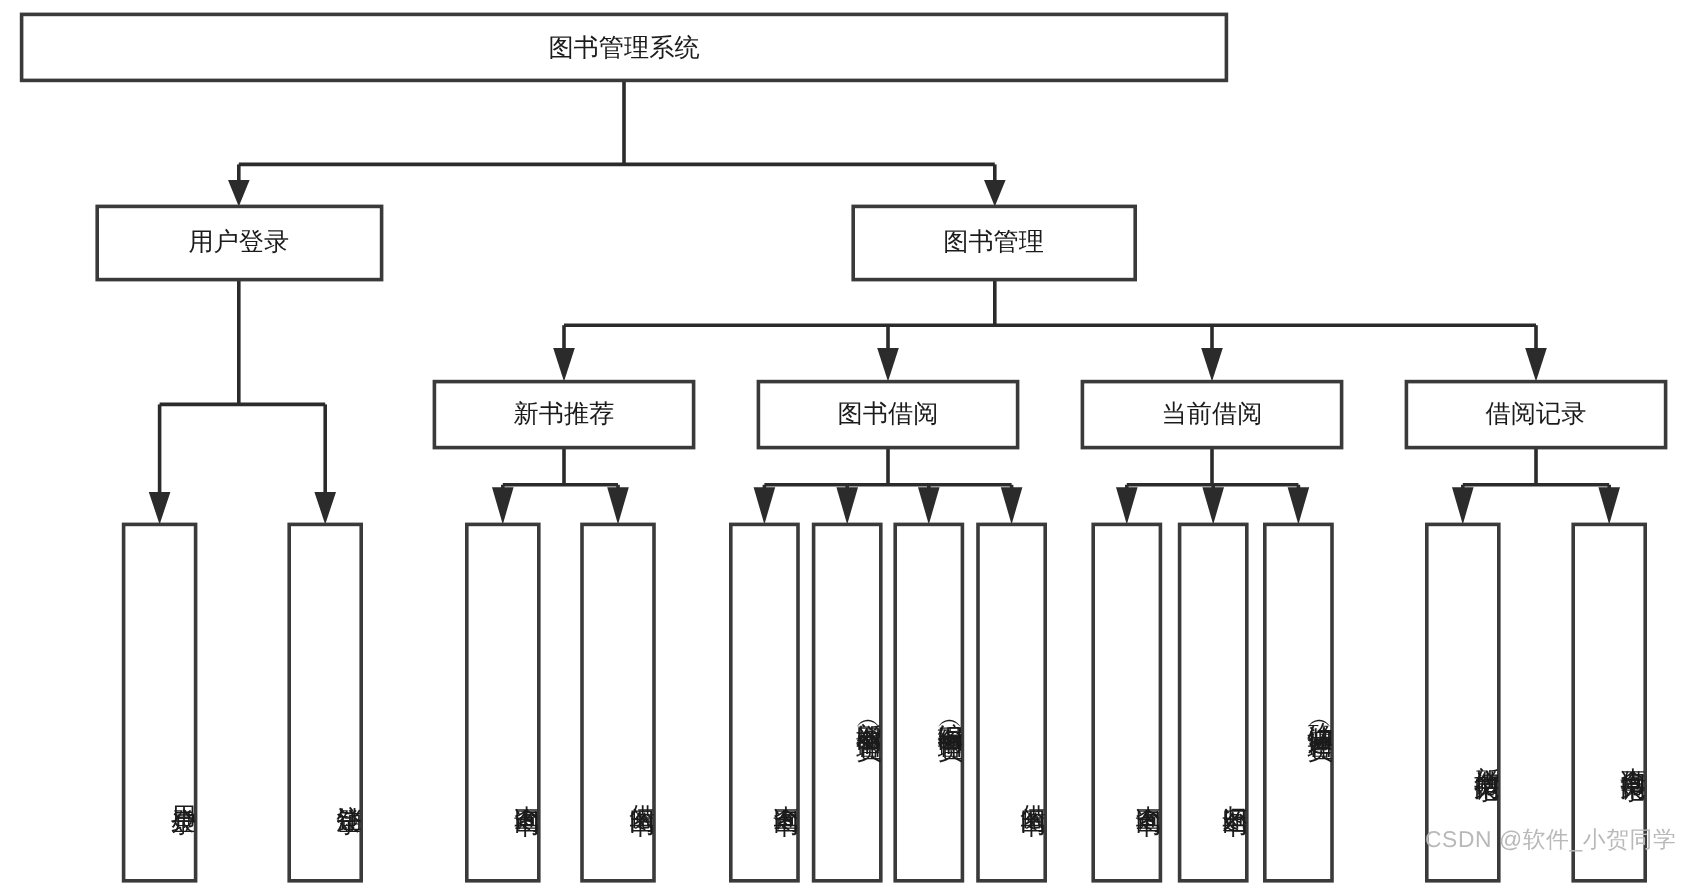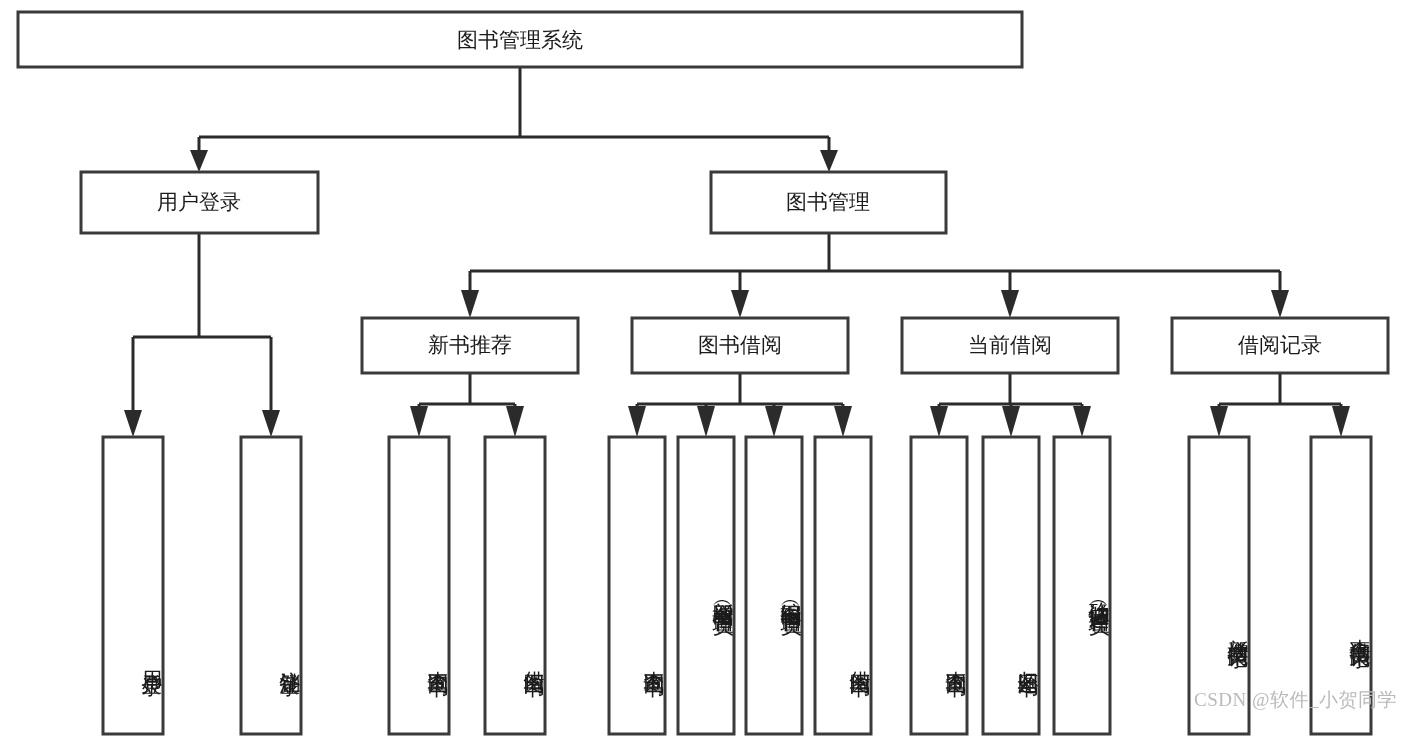--- a/index.html
+++ b/index.html
@@ -63,21 +63,21 @@
     text-align: center;
     display: flex;
     align-items: flex-start;
     justify-content: center;
     pointer-events: none;
   }
   .watermark {
     position: absolute;
     right: 8px;
     bottom: 4px;
-    font-family: Liberation Serif, serif;
+    font-family: Liberation Sans, sans-serif;
     font-size: 19px;
     color: #b9b9b9;
     white-space: nowrap;
     letter-spacing: 0.5px;
   }
 </style>
 </head>
 <body>
 
 <div id="diagram-root">

